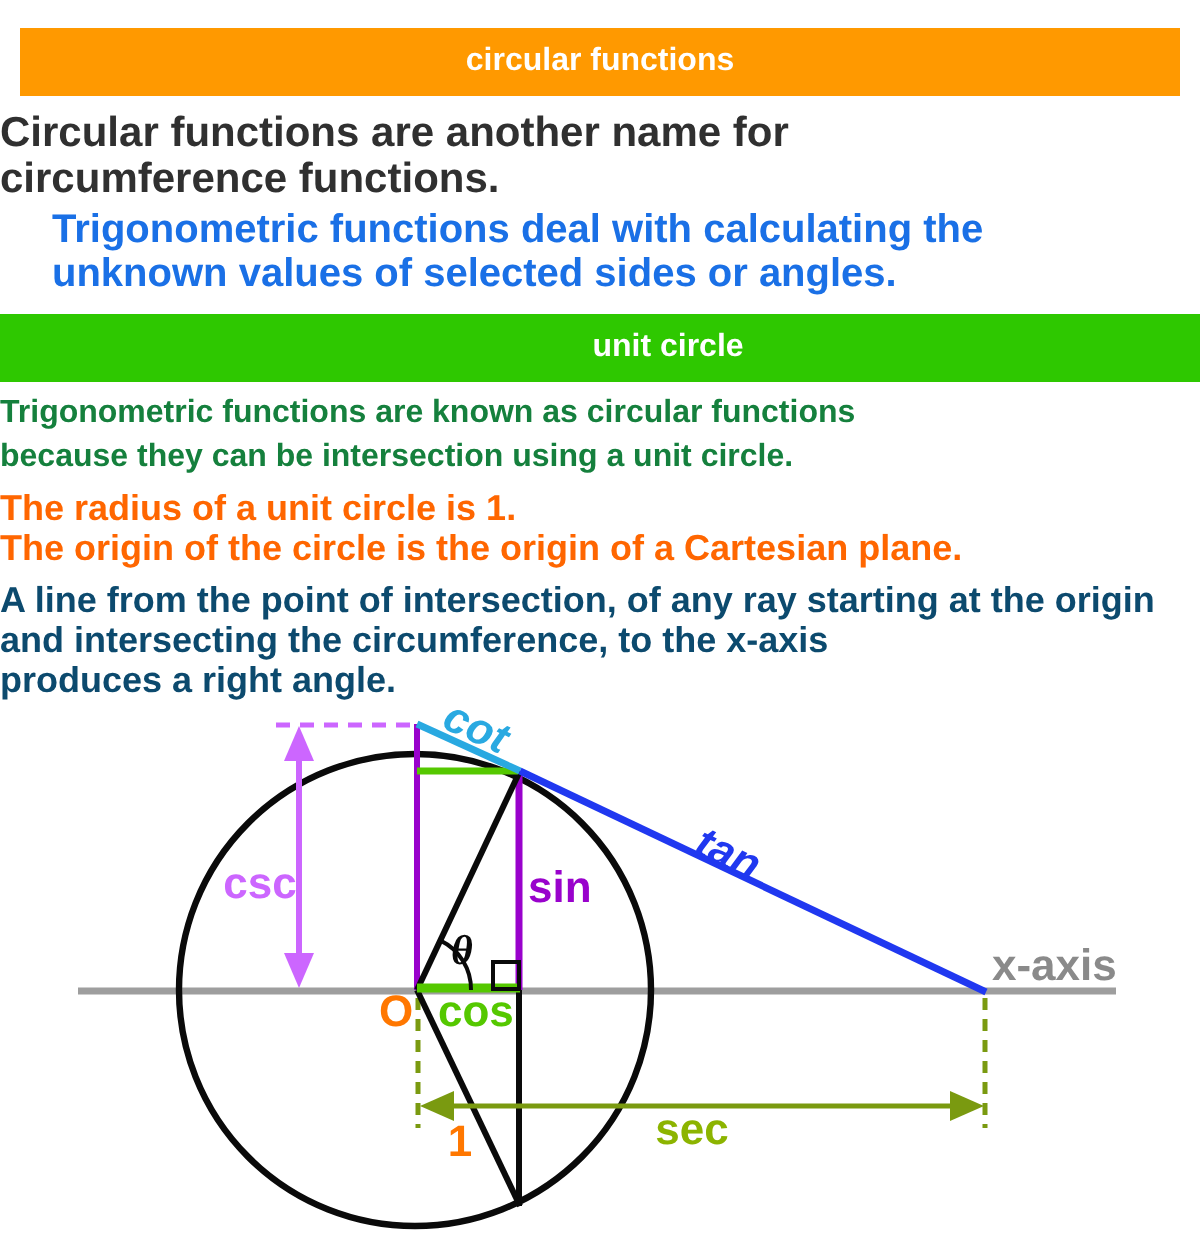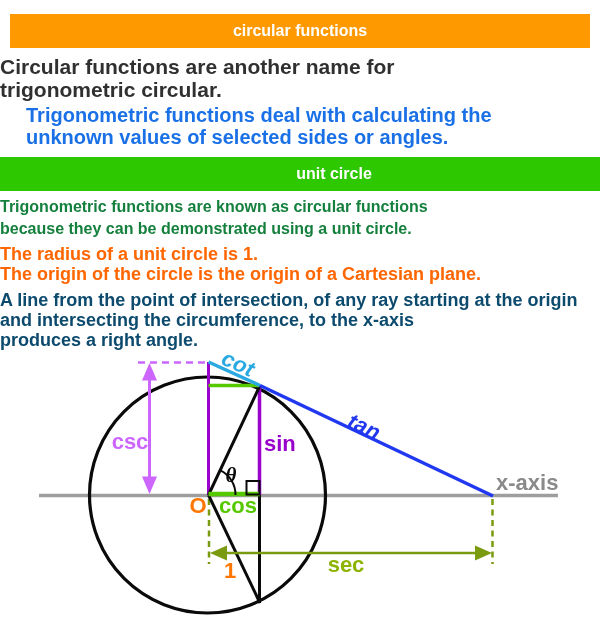--- a/index.html
+++ b/index.html
@@ -26,35 +26,35 @@
 <body>
 
 <div id="stage">
 
   <div id="bar1" class="bar">
     <span>circular functions</span>
   </div>
 
   <div id="para-intro" class="para">
     <div>Circular functions are another name for</div>
-    <div>trigonometric circular.</div>
+    <div>circumference functions.</div>
   </div>
 
   <div id="para-blue" class="para">
     <div>Trigonometric functions deal with calculating the</div>
     <div>unknown values of selected sides or angles.</div>
   </div>
 
   <div id="bar2" class="bar">
     <span>unit circle</span>
   </div>
 
   <div id="para-unit" class="para">
     <div>Trigonometric functions are known as circular functions</div>
-    <div>because they can be demonstrated using a unit circle.</div>
+    <div>because they can be intersection using a unit circle.</div>
   </div>
 
   <div id="para-orange" class="para">
     <div>The radius of a unit circle is 1.</div>
     <div>The origin of the circle is the origin of a Cartesian plane.</div>
   </div>
 
   <div id="para-gray" class="para">
     <div>A line from the point of intersection, of any ray starting at the origin</div>
     <div>and intersecting the circumference, to the x-axis</div>

